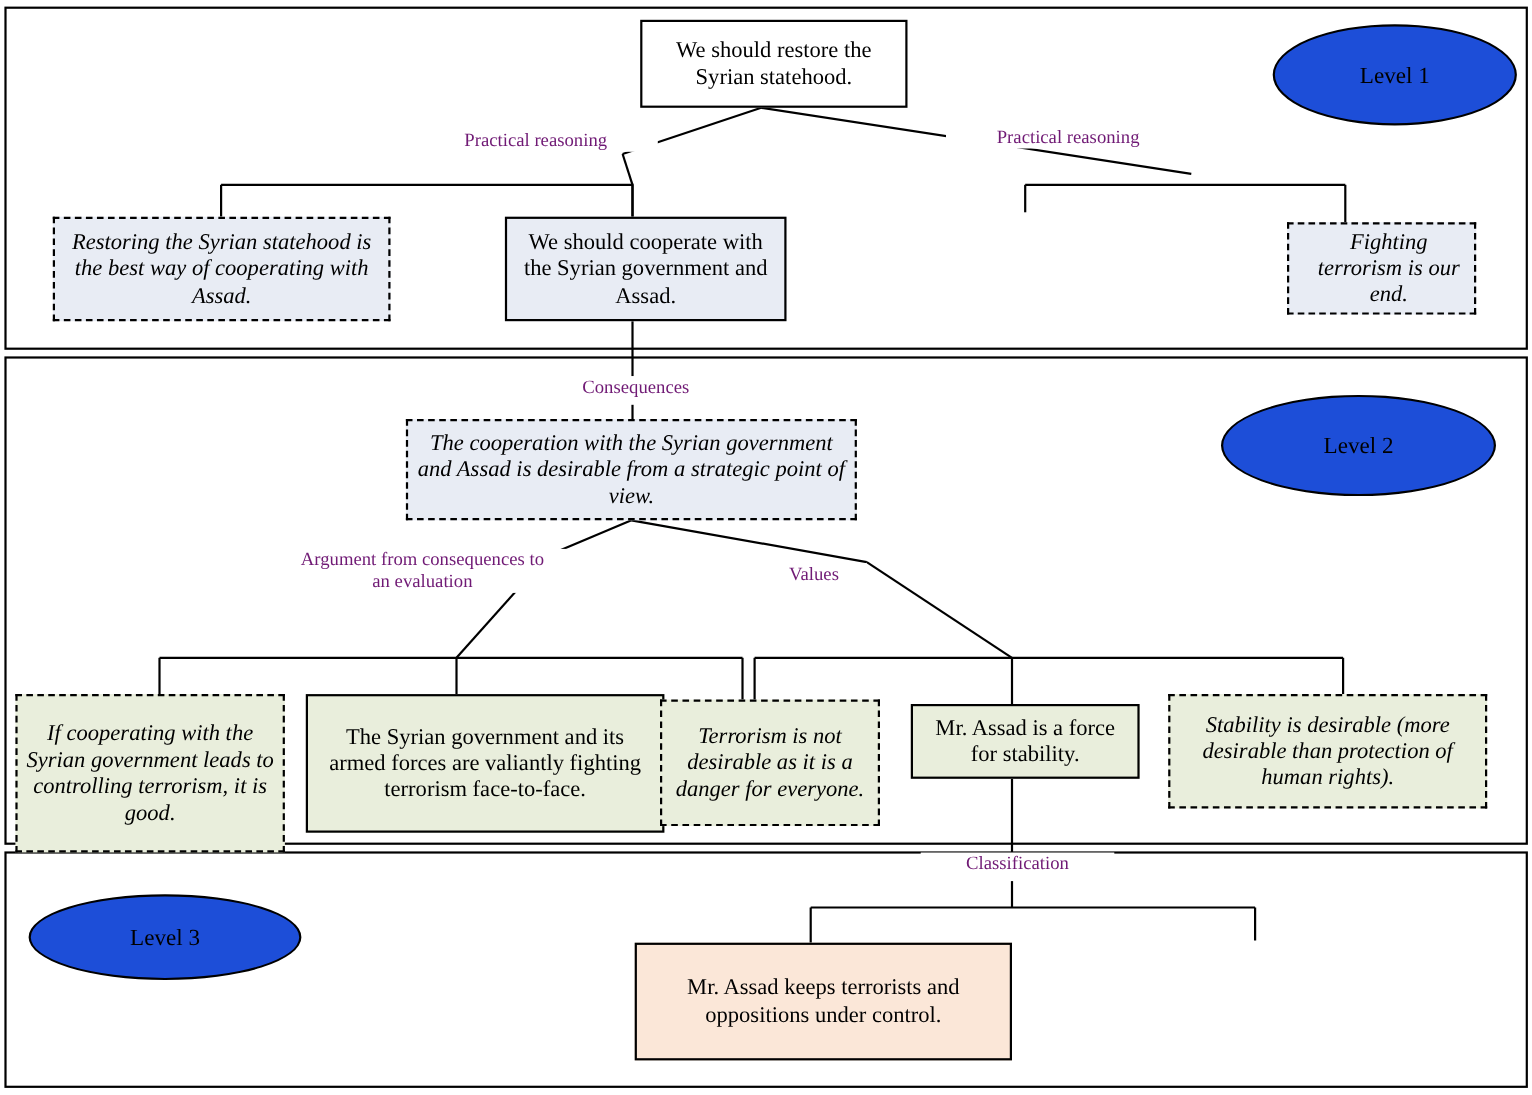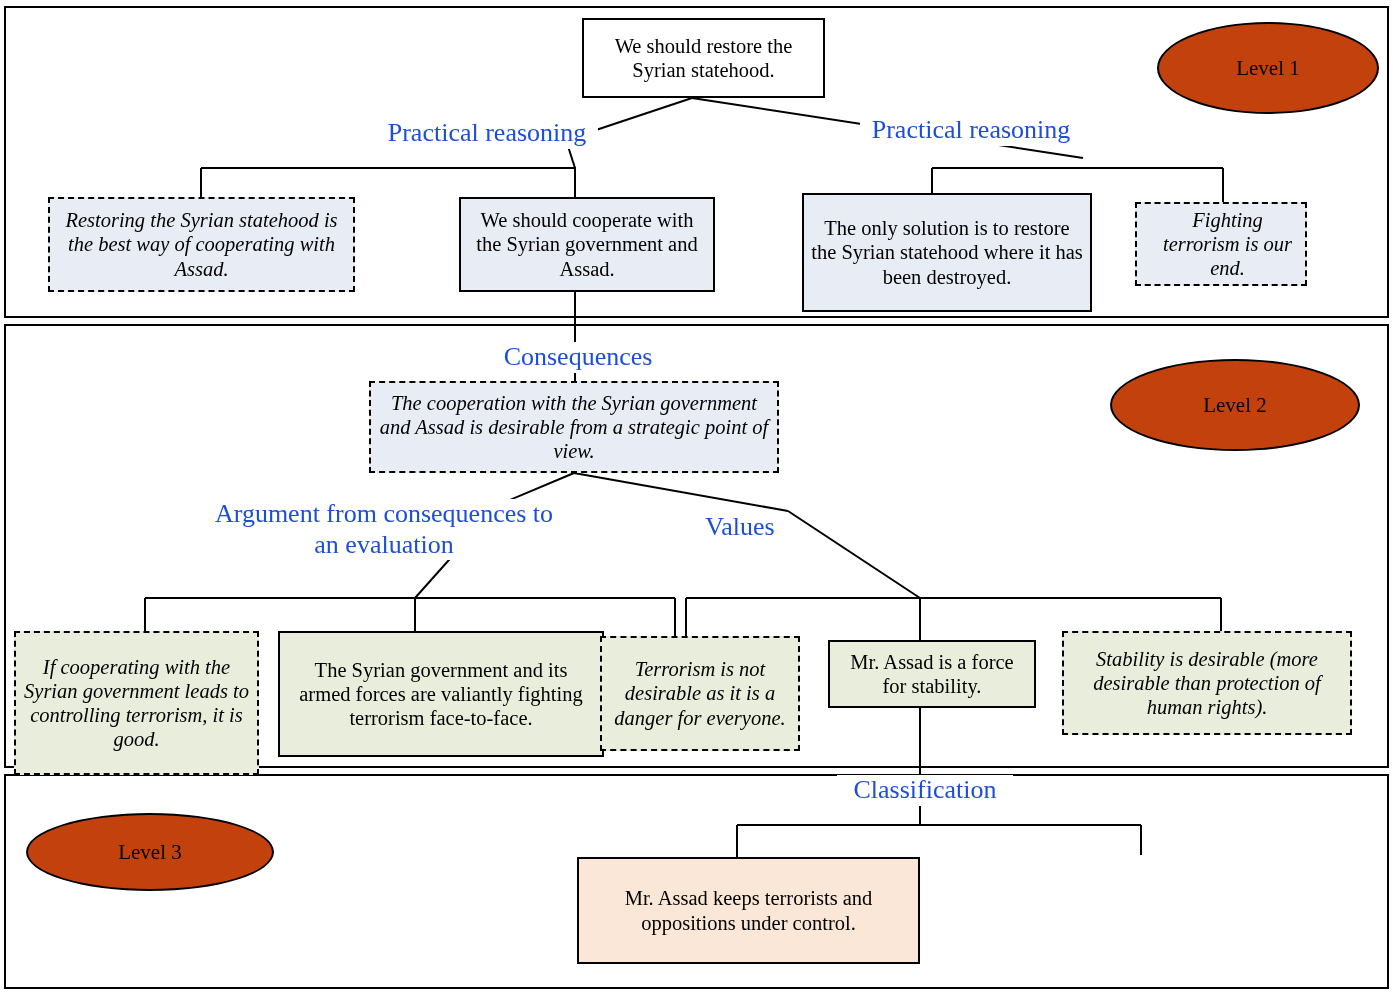--- a/index.html
+++ b/index.html
@@ -25,21 +25,21 @@
   }
   #panel-1 { left: 4px;  top: 6px;   width: 1385px; height: 312px; }
   #panel-2 { left: 4px;  top: 324px; width: 1385px; height: 444px; }
   #panel-3 { left: 4px;  top: 774px; width: 1385px; height: 215px; }
 
   
   .level-ellipse {
     position: absolute;
     border: 2.5px solid #000000;
     border-radius: 50%;
-    background: #c2410c;
+    background: #1d4ed8;
     display: flex;
     align-items: center;
     justify-content: center;
     box-sizing: border-box;
     font-size: 21px;
     color: #000000;
   }
   #ellipse-1 { left: 1157px; top: 22px;  width: 222px; height: 92px; }
   #ellipse-2 { left: 1110px; top: 359px; width: 250px; height: 92px; }
   #ellipse-3 { left: 26px;   top: 813px; width: 248px; height: 78px; }
@@ -78,35 +78,35 @@
   .italic { font-style: italic; }
 
   .fill-blue   { background: #e8ecf4; }
   .fill-green  { background: #e9eedc; }
   .fill-peach  { background: #fbe7d8; }
   .fill-white  { background: #ffffff; }
 
   
   .scheme-label {
     position: absolute;
-    color: #1d4ed8;
-    font-size: 26px;
+    color: #701a75;
+    font-size: 17px;
     line-height: 1.18;
     text-align: center;
     white-space: pre-line;
     background: #ffffff;
     padding: 0 3px;
   }
 
   
   #n-root        { left: 570px;  top: 18px;  width: 243px; height: 80px; }
   #n-l1-a        { left: 48px;   top: 197px; width: 307px; height: 95px; }
   #n-l1-b        { left: 447px;  top: 197px; width: 256px; height: 95px; }
   #n-l1-c        { left: 790px;  top: 193px; width: 290px; height: 119px; }
-  #n-l1-d        { left: 1135px; top: 202px; width: 172px; height: 84px; padding-left: 20px; }
+  #n-l1-d        { left: 1170px; top: 202px; width: 172px; height: 84px; padding-left: 20px; }
 
   
   #n-l2-main     { left: 369px;  top: 381px; width: 410px; height: 92px; }
   #n-l2-a        { left: 14px;   top: 631px; width: 245px; height: 144px; }
   #n-l2-b        { left: 266px;  top: 631px; width: 326px; height: 126px; }
   #n-l2-c        { left: 600px;  top: 636px; width: 200px; height: 115px; }
   #n-l2-d        { left: 816px;  top: 640px; width: 208px; height: 68px; }
   #n-l2-e        { left: 1062px; top: 631px; width: 290px; height: 104px; }
 
   
@@ -193,23 +193,20 @@
   </div>
 
   <div class="node dashed italic fill-blue" id="n-l1-a">
     <span class="txt">Restoring the Syrian statehood is the best way of cooperating with Assad.</span>
   </div>
 
   <div class="node solid fill-blue" id="n-l1-b">
     <span class="txt">We should cooperate with the Syrian government and Assad.</span>
   </div>
 
-  <div class="node solid fill-blue" id="n-l1-c">
-    <span class="txt">The only solution is to restore the Syrian statehood where it has been destroyed.</span>
-  </div>
 
   <div class="node dashed italic fill-blue" id="n-l1-d">
     <span class="txt">Fighting terrorism is our end.</span>
   </div>
 
   <div class="node dashed italic fill-blue" id="n-l2-main">
     <span class="txt">The cooperation with the Syrian government and Assad is desirable from a strategic point of view.</span>
   </div>
 
   <div class="node dashed italic fill-green" id="n-l2-a">

